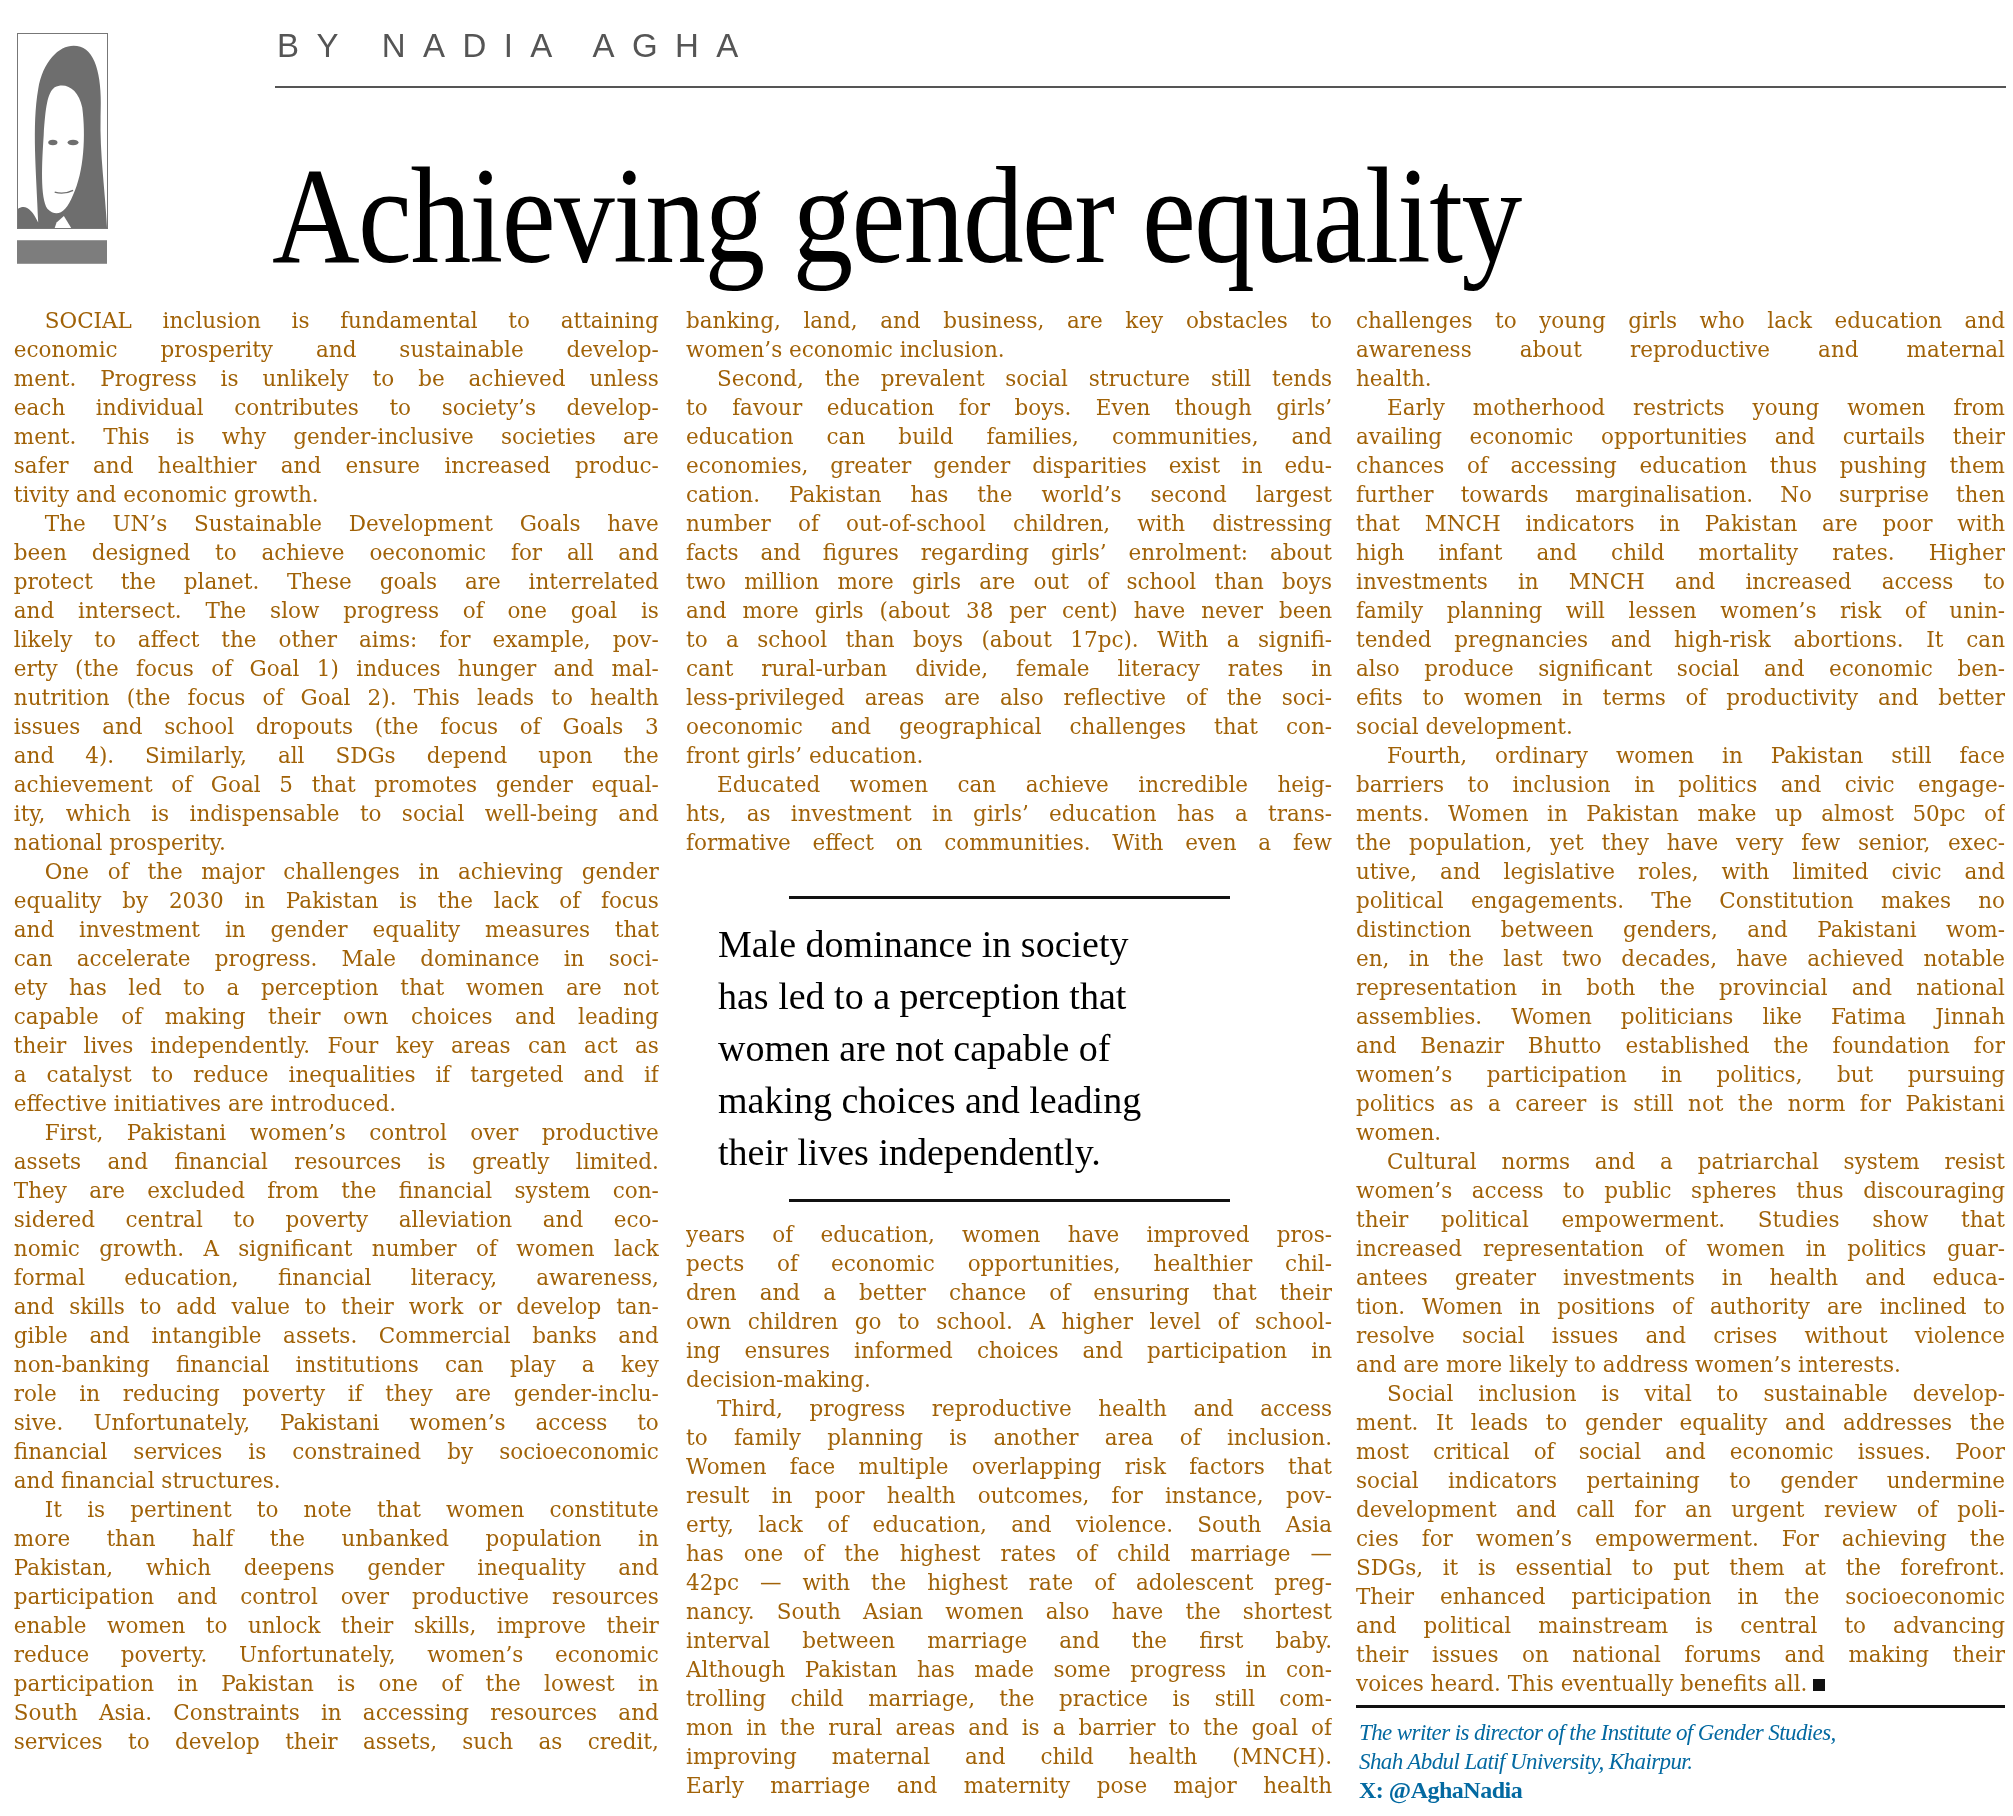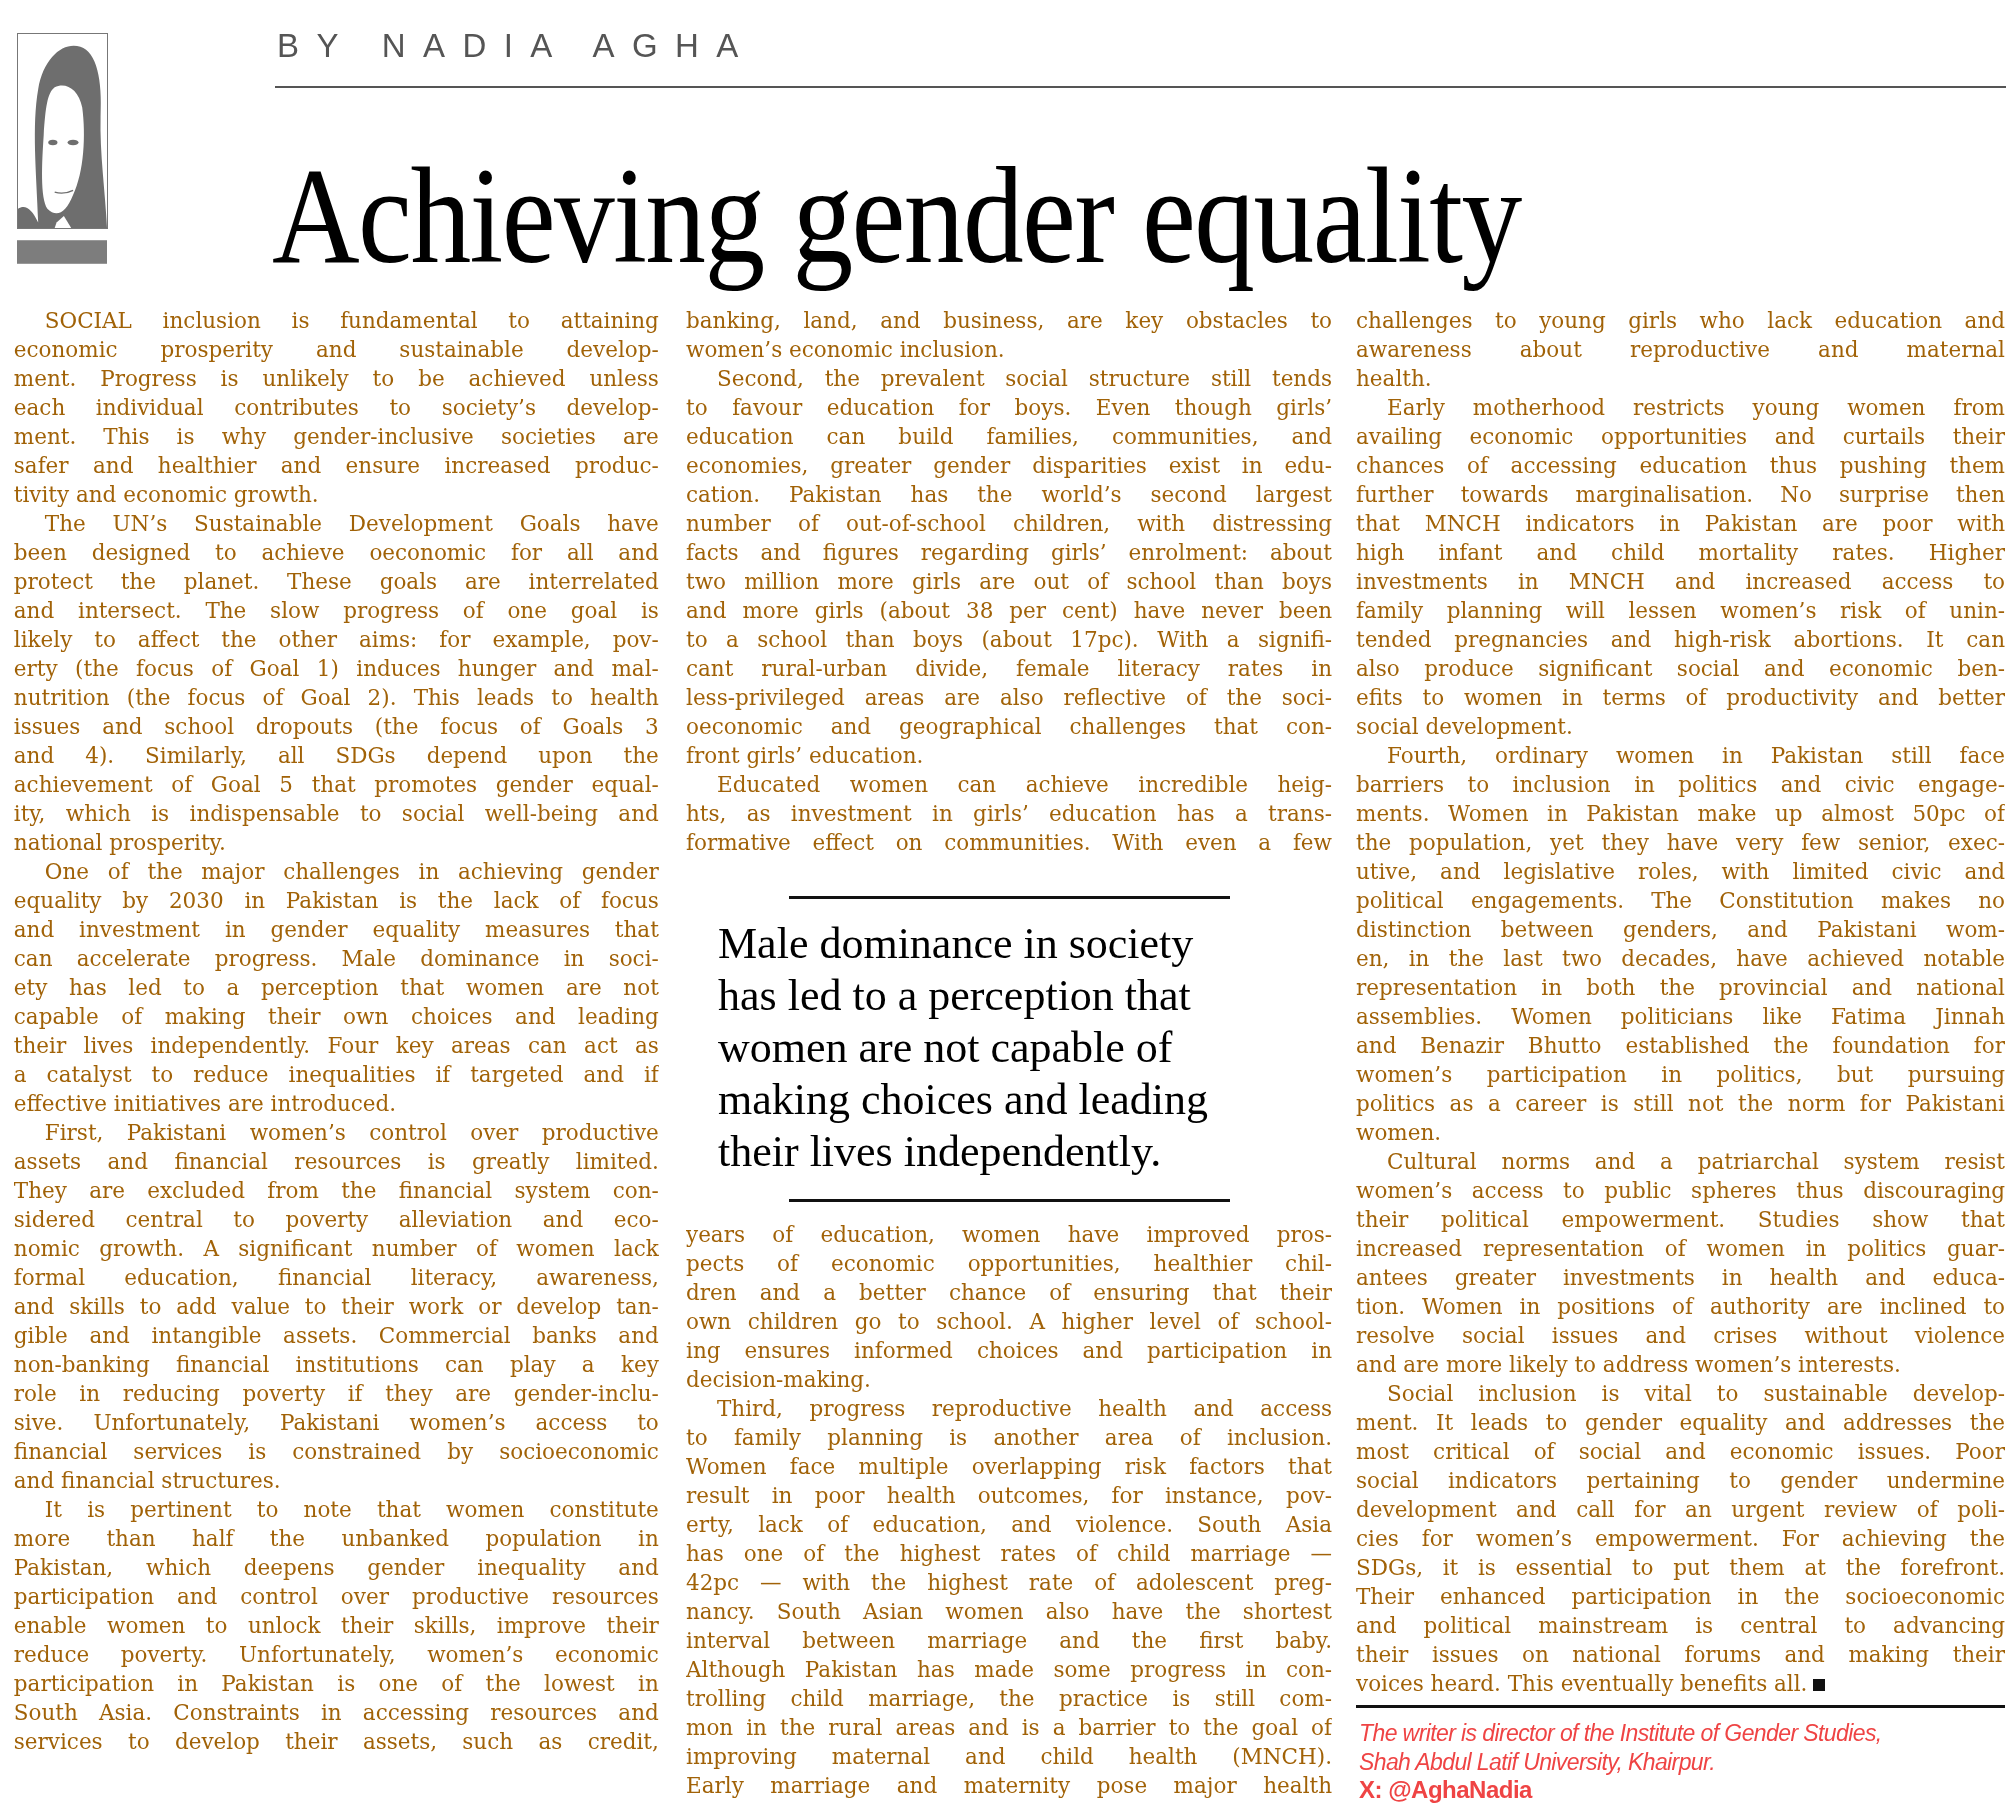--- a/index.html
+++ b/index.html
@@ -23,29 +23,29 @@
   .col .line { display: block; height: 29px; white-space: nowrap; text-align: justify; text-align-last: justify; overflow: hidden; }
   .col .line.last { text-align-last: left; }
   .col .line.indent { padding-left: 31px; }
   #col1 { left: 13.8px; top: 306px; width: 645px; }
   #col2a { left: 686px; top: 306px; width: 646px; }
   #col2b { left: 686px; top: 1220px; width: 646px; }
   #col3 { left: 1356px; top: 306px; width: 649px; }
 
   
   .pq-rule { left: 789px; width: 441px; height: 2.8px; background: #111; }
-  .pullquote { left: 718px; top: 909px; width: 588px; font-family: "Liberation Serif", serif; font-size: 44px; line-height: 52px; color: #000; }
+  .pullquote { left: 718px; top: 909px; width: 588px; font-family: "Liberation Serif", serif; font-size: 38px; line-height: 52px; color: #000; }
   .pullquote .pq-line { display: block; white-space: nowrap; }
 
   
   .end-mark { display: inline-block; width: 12px; height: 12px; background: #111; margin-left: 5.5px; vertical-align: 0px; }
 
   
   .credit-rule { left: 1356px; top: 1696px; width: 649px; height: 2.8px; background: #111; }
-  .credit { left: 1359px; top: 1710px; width: 649px; font-family: Liberation Sans, sans-serif; font-size: 23px; line-height: 28.5px; color: #ef4444; }
+  .credit { left: 1359px; top: 1710px; width: 649px; font-family: Liberation Serif, serif; font-size: 23px; line-height: 28.5px; color: #0369a1; }
   .credit .cl { display: block; font-style: italic; white-space: nowrap; letter-spacing: -0.6px; }
   .credit .handle { display: block; font-weight: bold; font-style: normal; white-space: nowrap; font-size: 24px; letter-spacing: -0.5px; }
 </style>
 </head>
 <body>
 
 <div class="abs photo-frame">
   <svg viewBox="0 0 97 211" preserveAspectRatio="none">
     <rect x="0" y="0" width="97" height="211" fill="#ffffff"></rect>
 

